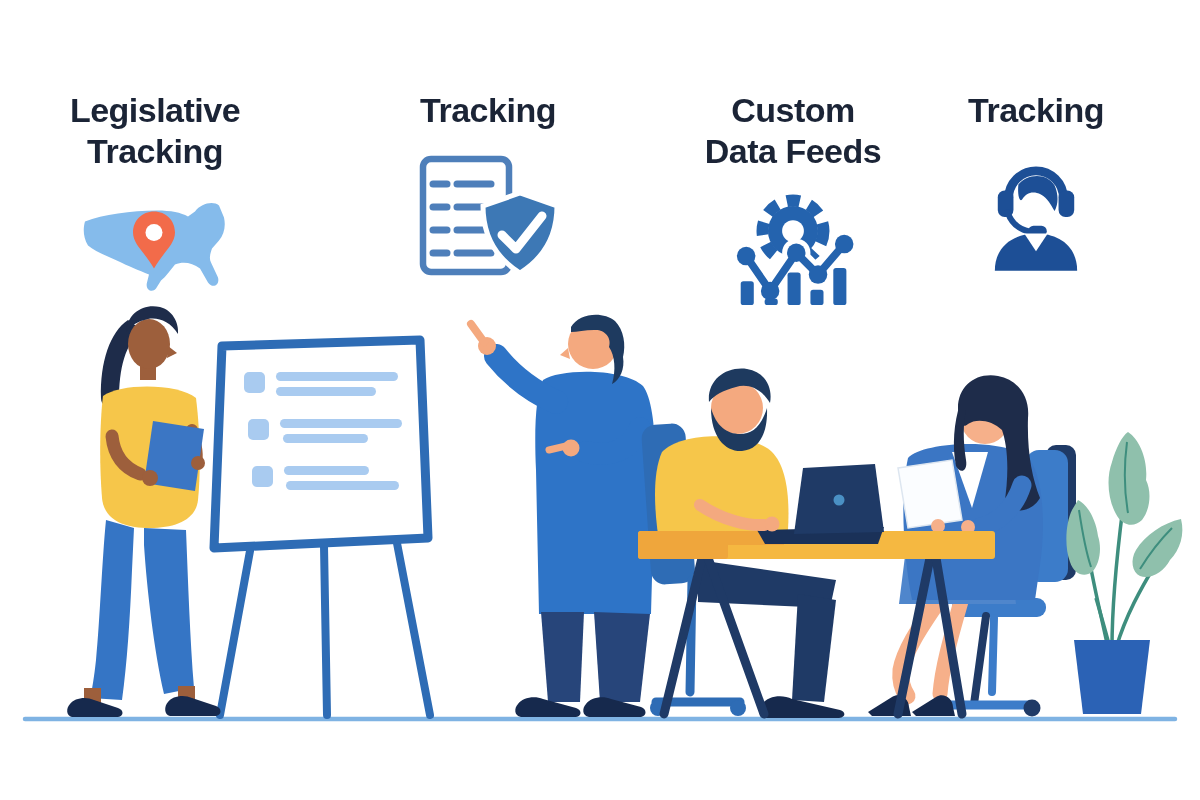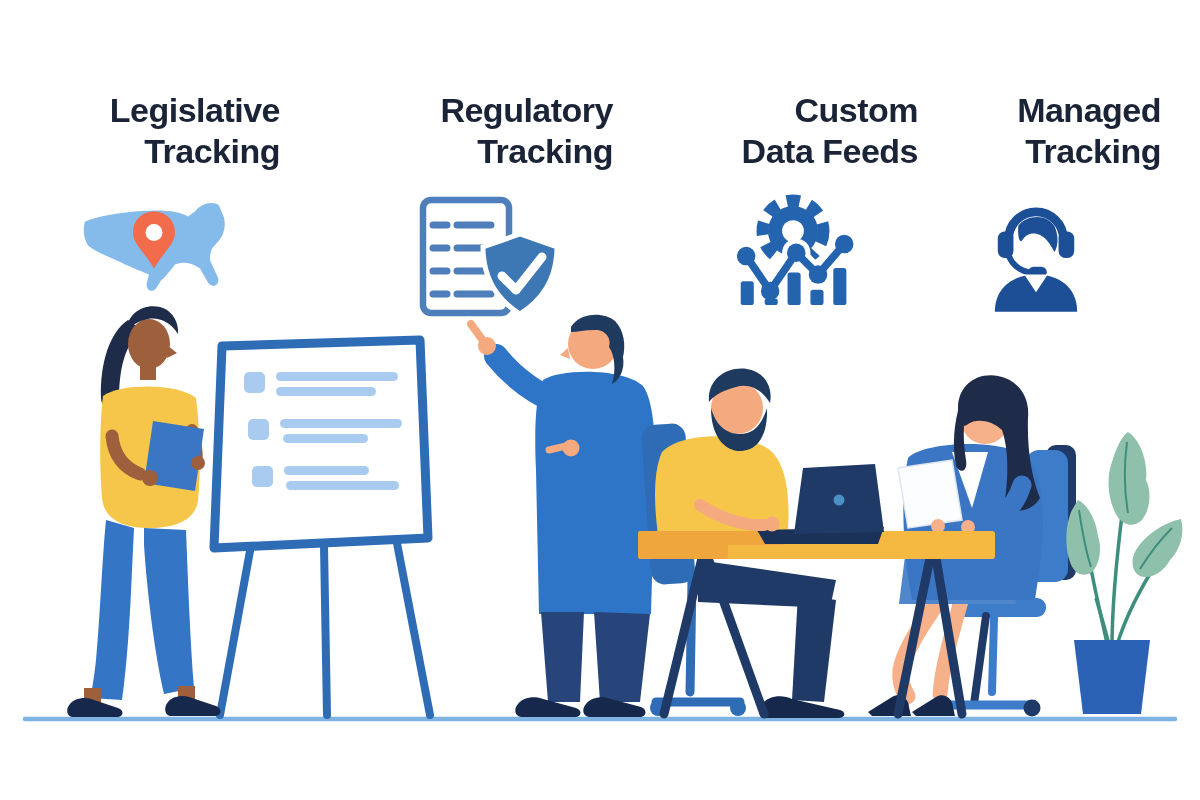--- a/index.html
+++ b/index.html
@@ -1,21 +1,21 @@
 <!DOCTYPE html>
 <html><head>
 <meta charset="utf-8">
 <style>
   html,body{margin:0;padding:0;background:#ffffff;}
   .canvas{position:relative;width:1200px;height:800px;background:#ffffff;overflow:hidden;
           font-family:"Liberation Sans", sans-serif;}
   .col{position:absolute;top:90px;width:250px;text-align:center;}
   #col1{left:30px}#col2{left:363px}#col3{left:668px}#col4{left:911px}
   .col h2{margin:0;font-size:34px;line-height:41px;font-weight:700;color:#1B2436;letter-spacing:-0.5px;}
-  .col h2 span{display:block;text-align:right;}
+  .col h2 span{display:block;}
   .icon-wrap{margin-top:22px;display:flex;justify-content:center;}
   .scene{position:absolute;left:0;top:0;width:1200px;height:800px;}
   
   .f-map{fill:#85BBEB}.f-pin{fill:#F26B4A}.f-white{fill:#ffffff}
   .f-iblue{fill:#2463AE}.s-iblue{stroke:#2463AE}
   .s-oblue{stroke:#4E7FBA}.s-white{stroke:#ffffff}
   .f-shield{fill:#3D78B5}
   .f-hs{fill:#1D4F96}.s-hs{stroke:#1D4F96}
   .f-yellow{fill:#F6C64A}
   .f-table{fill:#F5B841}.f-tabledark{fill:#EFA63C}
@@ -53,21 +53,20 @@
       <svg width="160" height="115" viewBox="0 0 160 112">
         <path class="f-map" d="M10,26 C28,19 56,15 82,15 C96,15 106,17 113,21 L120,16 C126,8 138,5 144,10 L149,22 C151,31 149,39 144,45 L137,53 C135,59 134,63 136,67 L143,82 C145,89 138,94 133,87 L125,73 C117,67 108,66 100,69 C95,75 91,81 86,85 L81,93 C77,98 70,94 72,87 L74,79 C64,75 52,70 44,66 C33,61 20,56 13,50 C8,42 8,33 10,26 Z"></path>
         <path class="f-pin" d="M79,16 C67,16 58,25 58,37 C58,49 70,57 79,73 C88,57 100,49 100,37 C100,25 91,16 79,16 Z"></path>
         <circle class="f-white" cx="79" cy="37" r="8.5"></circle>
       </svg>
     </div>
   </div>
 
   <div class="col" id="col2">
     <h2>
-      <span>Regulatory</span>
       <span>Tracking</span>
     </h2>
     <div class="icon-wrap">
       <svg width="145" height="125" viewBox="0 0 145 125">
         <rect class="f-white s-oblue" x="7" y="6" width="86" height="113" rx="8" stroke-width="6.5"></rect>
         <g class="s-oblue rc nf" stroke-width="7">
           <path d="M17,31 L31,31"></path>
             <path d="M41,31 L75,31"></path>
           <path d="M17,54 L31,54"></path>
             <path d="M41,54 L75,54"></path>
@@ -118,21 +117,20 @@
           <rect x="55" y="72" width="12" height="30" rx="2.5"></rect>
           <rect x="76" y="88" width="12" height="14" rx="2.5"></rect>
           <rect x="97" y="68" width="12" height="34" rx="2.5"></rect>
         </g>
       </svg>
     </div>
   </div>
 
   <div class="col" id="col4">
     <h2>
-      <span>Managed</span>
       <span>Tracking</span>
     </h2>
     <div class="icon-wrap">
       <svg width="98" height="120" viewBox="0 0 100 118">
         <path class="nf s-hs" stroke-width="9" d="M22,44 A28,28 0 0 1 78,44" stroke-linecap="round"></path>
         <rect class="f-hs" x="11" y="36" width="16" height="27" rx="7"></rect>
         <rect class="f-hs" x="73" y="36" width="16" height="27" rx="7"></rect>
         <path class="f-hs" d="M32,30 C40,19 61,17 69,31 C73,40 73,50 69,57 C65,50 62,44 55,40 C47,36 40,38 36,45 C33,49 31,40 32,30 Z"></path>
         <path class="nf s-hs rc" stroke-width="6" d="M21,58 C25,70 33,76 44,78"></path>
         <rect class="f-hs" x="42" y="72" width="19" height="11" rx="5.5"></rect>

